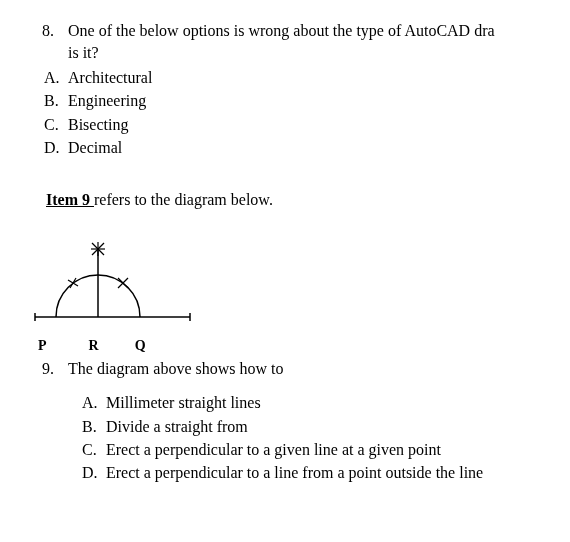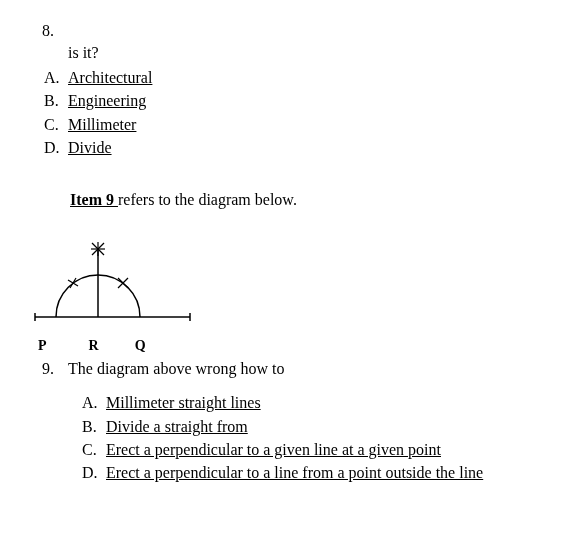--- a/index.html
+++ b/index.html
@@ -35,24 +35,23 @@
     .option-row {
       display: flex;
       margin-bottom: 1px;
     }
     .option-letter {
       width: 24px;
       flex-shrink: 0;
     }
     .option-text {
       flex: 1;
-      text-decoration: underline;
     }
     .item-ref {
-      margin: 30px 0 20px 40px;
+      margin: 30px 0 20px 16px;
     }
     .item-ref .underlined {
       text-decoration: underline;
       font-weight: bold;
     }
     .diagram-container {
       margin: 10px 0 0 0;
     }
     .labels {
       display: flex;
@@ -68,40 +67,40 @@
       margin-top: 12px;
     }
   </style>
 </head>
 <body>
 
 <div class="question-block">
   <div class="q-stem">
     <div class="q-number">8.</div>
     <div class="q-text">
-      <br>
+      <span>One of the below options is wrong about the type of AutoCAD dra</span><br>
       <span>is it?</span>
     </div>
   </div>
   <div class="options">
     <div class="option-row">
       <div class="option-letter">A.</div>
       <div class="option-text">Architectural</div>
     </div>
     <div class="option-row">
       <div class="option-letter">B.</div>
       <div class="option-text">Engineering</div>
     </div>
     <div class="option-row">
       <div class="option-letter">C.</div>
-      <div class="option-text">Millimeter</div>
+      <div class="option-text">Bisecting</div>
     </div>
     <div class="option-row">
       <div class="option-letter">D.</div>
-      <div class="option-text">Divide</div>
+      <div class="option-text">Decimal</div>
     </div>
   </div>
 </div>
 
 <div class="item-ref">
   <span class="underlined">Item 9 </span><span>refers to the diagram below.</span>
 </div>
 
 <div class="diagram-container">
   <svg width="180" height="100" viewBox="0 0 180 100">
@@ -134,21 +133,21 @@
   <div class="labels">
     <span class="label-p">P</span>
     <span class="label-r">R</span>
     <span class="label-q">Q</span>
   </div>
 </div>
 
 <div class="question-block" style="margin-top:2px;">
   <div class="q-stem">
     <div class="q-number">9.</div>
-    <div class="q-text">The diagram above wrong how to</div>
+    <div class="q-text">The diagram above shows how to</div>
   </div>
   <div class="q9-options">
     <div class="option-row">
       <div class="option-letter">A.</div>
       <div class="option-text">Millimeter straight lines</div>
     </div>
     <div class="option-row">
       <div class="option-letter">B.</div>
       <div class="option-text">Divide a straight from</div>
     </div>

